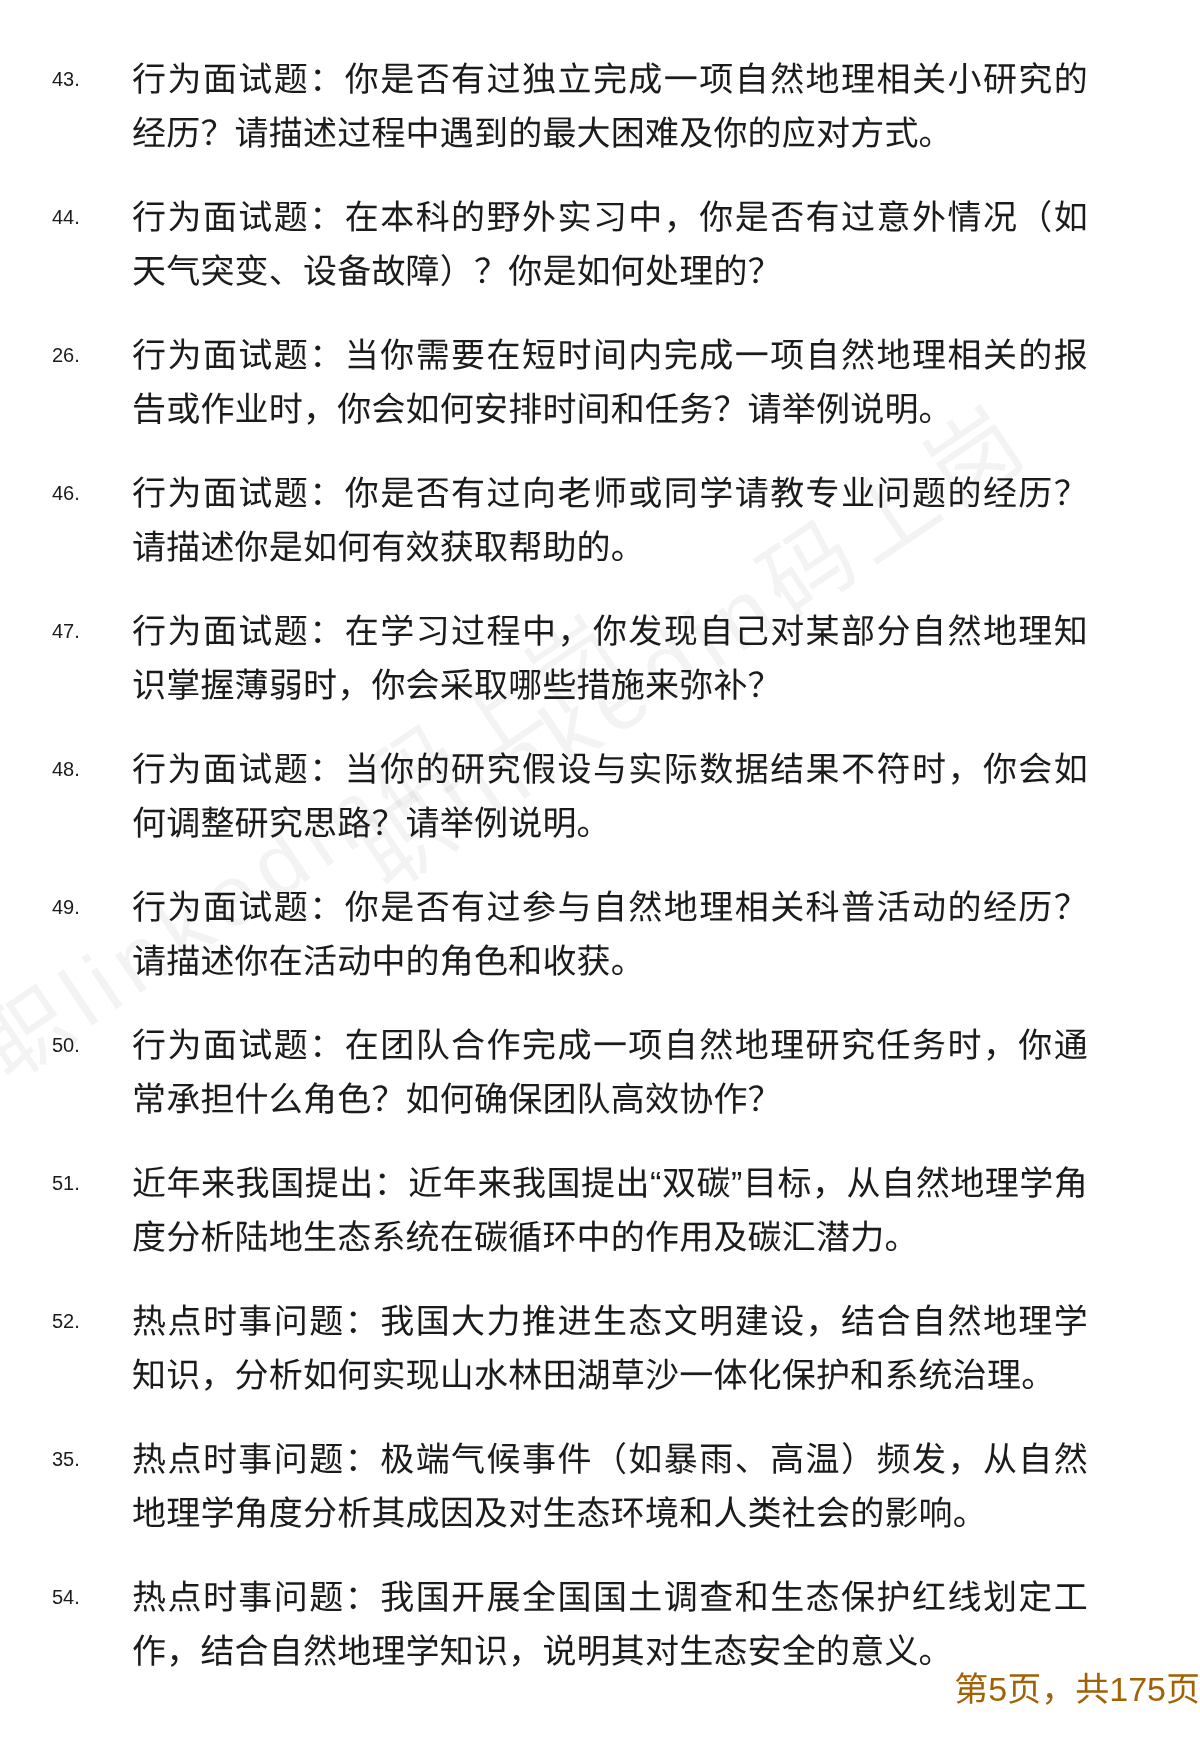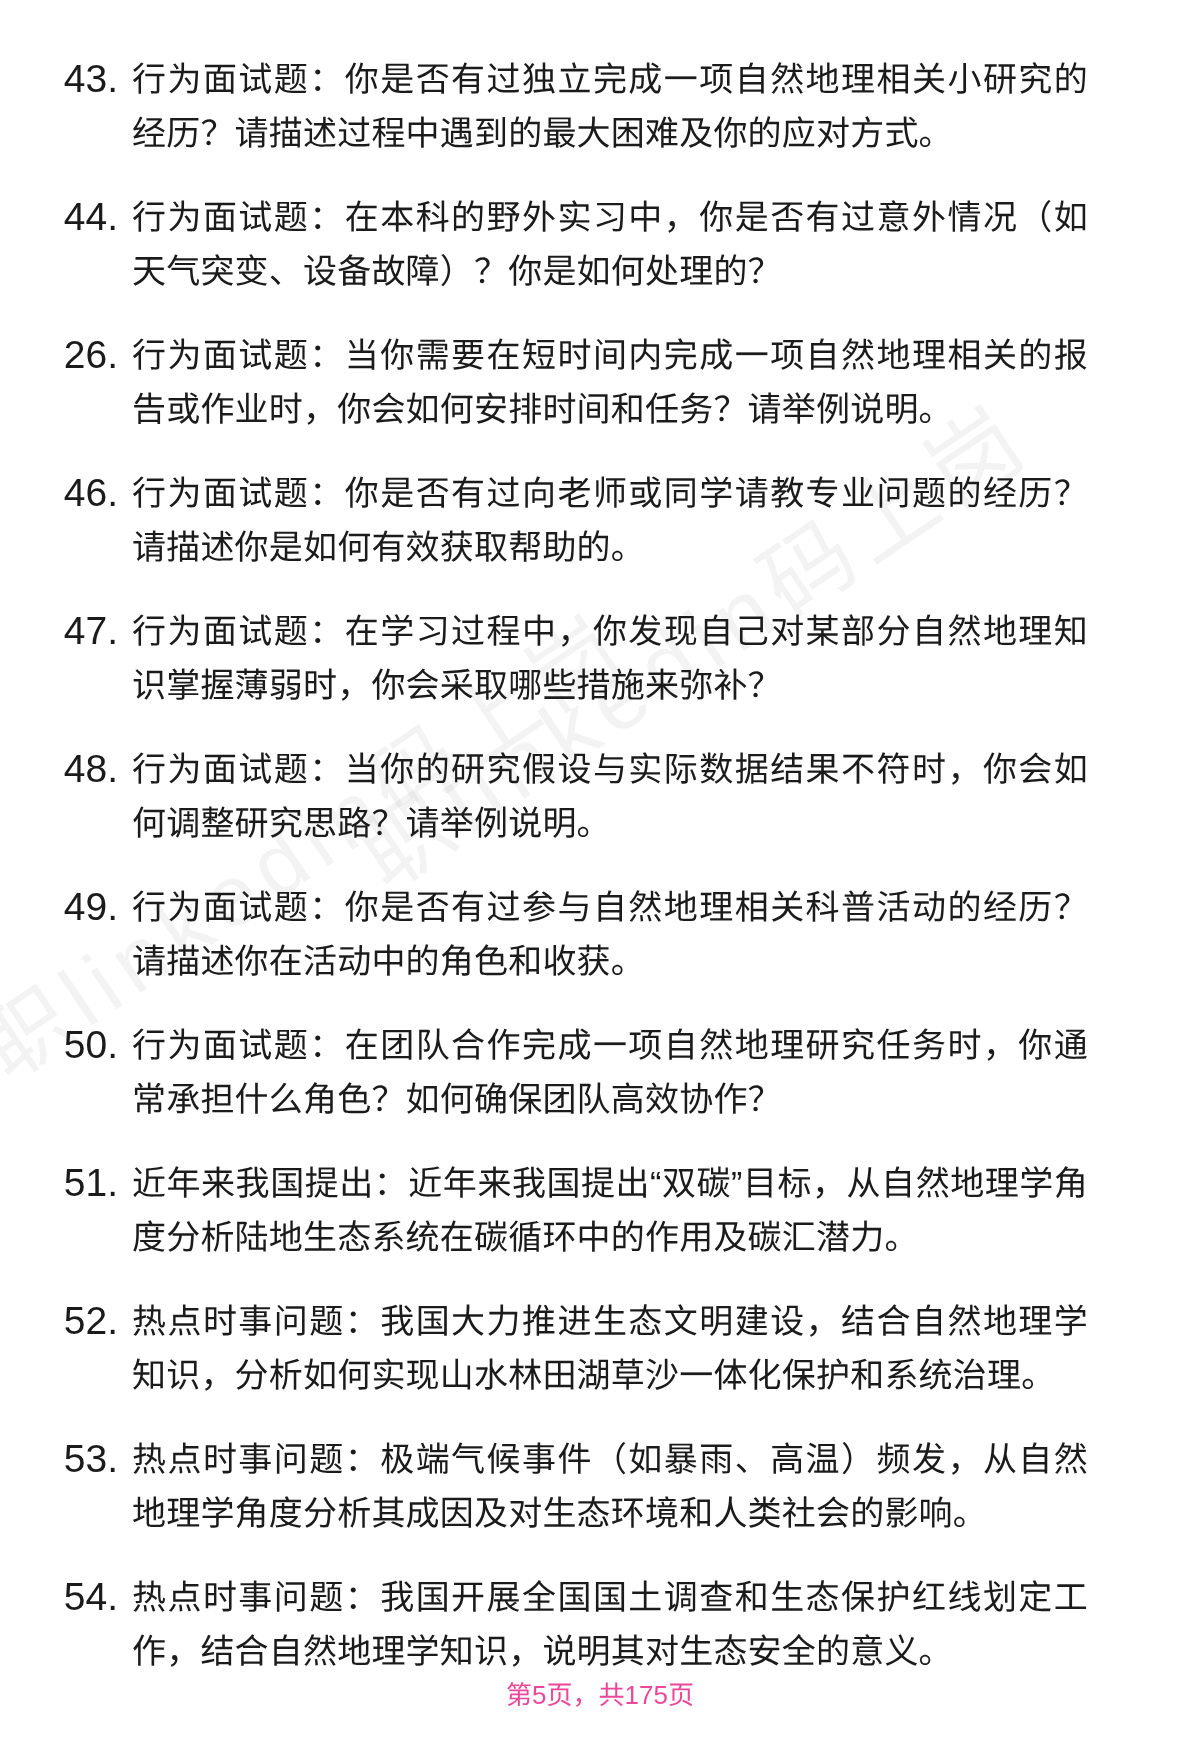--- a/index.html
+++ b/index.html
@@ -58,45 +58,44 @@
   }
 
   .qitem {
     display: flex;
     align-items: flex-start;
     margin-bottom: 30px;
   }
   .qnum {
     flex: 0 0 auto;
     width: 66px;
-    text-align: right;
     padding-right: 14px;
-    font-size: 39px;
+    font-size: 20px;
     line-height: 54px;
     color: #1b1b1b;
     font-family: "Liberation Sans", "DejaVu Sans", sans-serif;
   }
   .qtext {
     flex: 1 1 auto;
     font-size: 34px;
     line-height: 54px;
     color: #1b1b1b;
     text-align: justify;
     text-justify: inter-ideograph;
     letter-spacing: 0.2px;
   }
 
   .footer {
     position: absolute;
     left: 0;
     right: 0;
     bottom: 44px;
-    text-align: center;
-    font-size: 26px;
-    color: #ec4899;
+    text-align: right;
+    font-size: 34px;
+    color: #a16207;
     z-index: 1;
   }
 </style>
 </head>
 <body>
 
 <div class="page">
 
   <div class="watermark">
     <span>职linkedin码上岗</span>
@@ -149,21 +148,21 @@
       <div class="qnum">51.</div>
       <div class="qtext">近年来我国提出：近年来我国提出“双碳”目标，从自然地理学角度分析陆地生态系统在碳循环中的作用及碳汇潜力。</div>
     </div>
 
     <div class="qitem">
       <div class="qnum">52.</div>
       <div class="qtext">热点时事问题：我国大力推进生态文明建设，结合自然地理学知识，分析如何实现山水林田湖草沙一体化保护和系统治理。</div>
     </div>
 
     <div class="qitem">
-      <div class="qnum">53.</div>
+      <div class="qnum">35.</div>
       <div class="qtext">热点时事问题：极端气候事件（如暴雨、高温）频发，从自然地理学角度分析其成因及对生态环境和人类社会的影响。</div>
     </div>
 
     <div class="qitem">
       <div class="qnum">54.</div>
       <div class="qtext">热点时事问题：我国开展全国国土调查和生态保护红线划定工作，结合自然地理学知识，说明其对生态安全的意义。</div>
     </div>
 
   </div>
 

